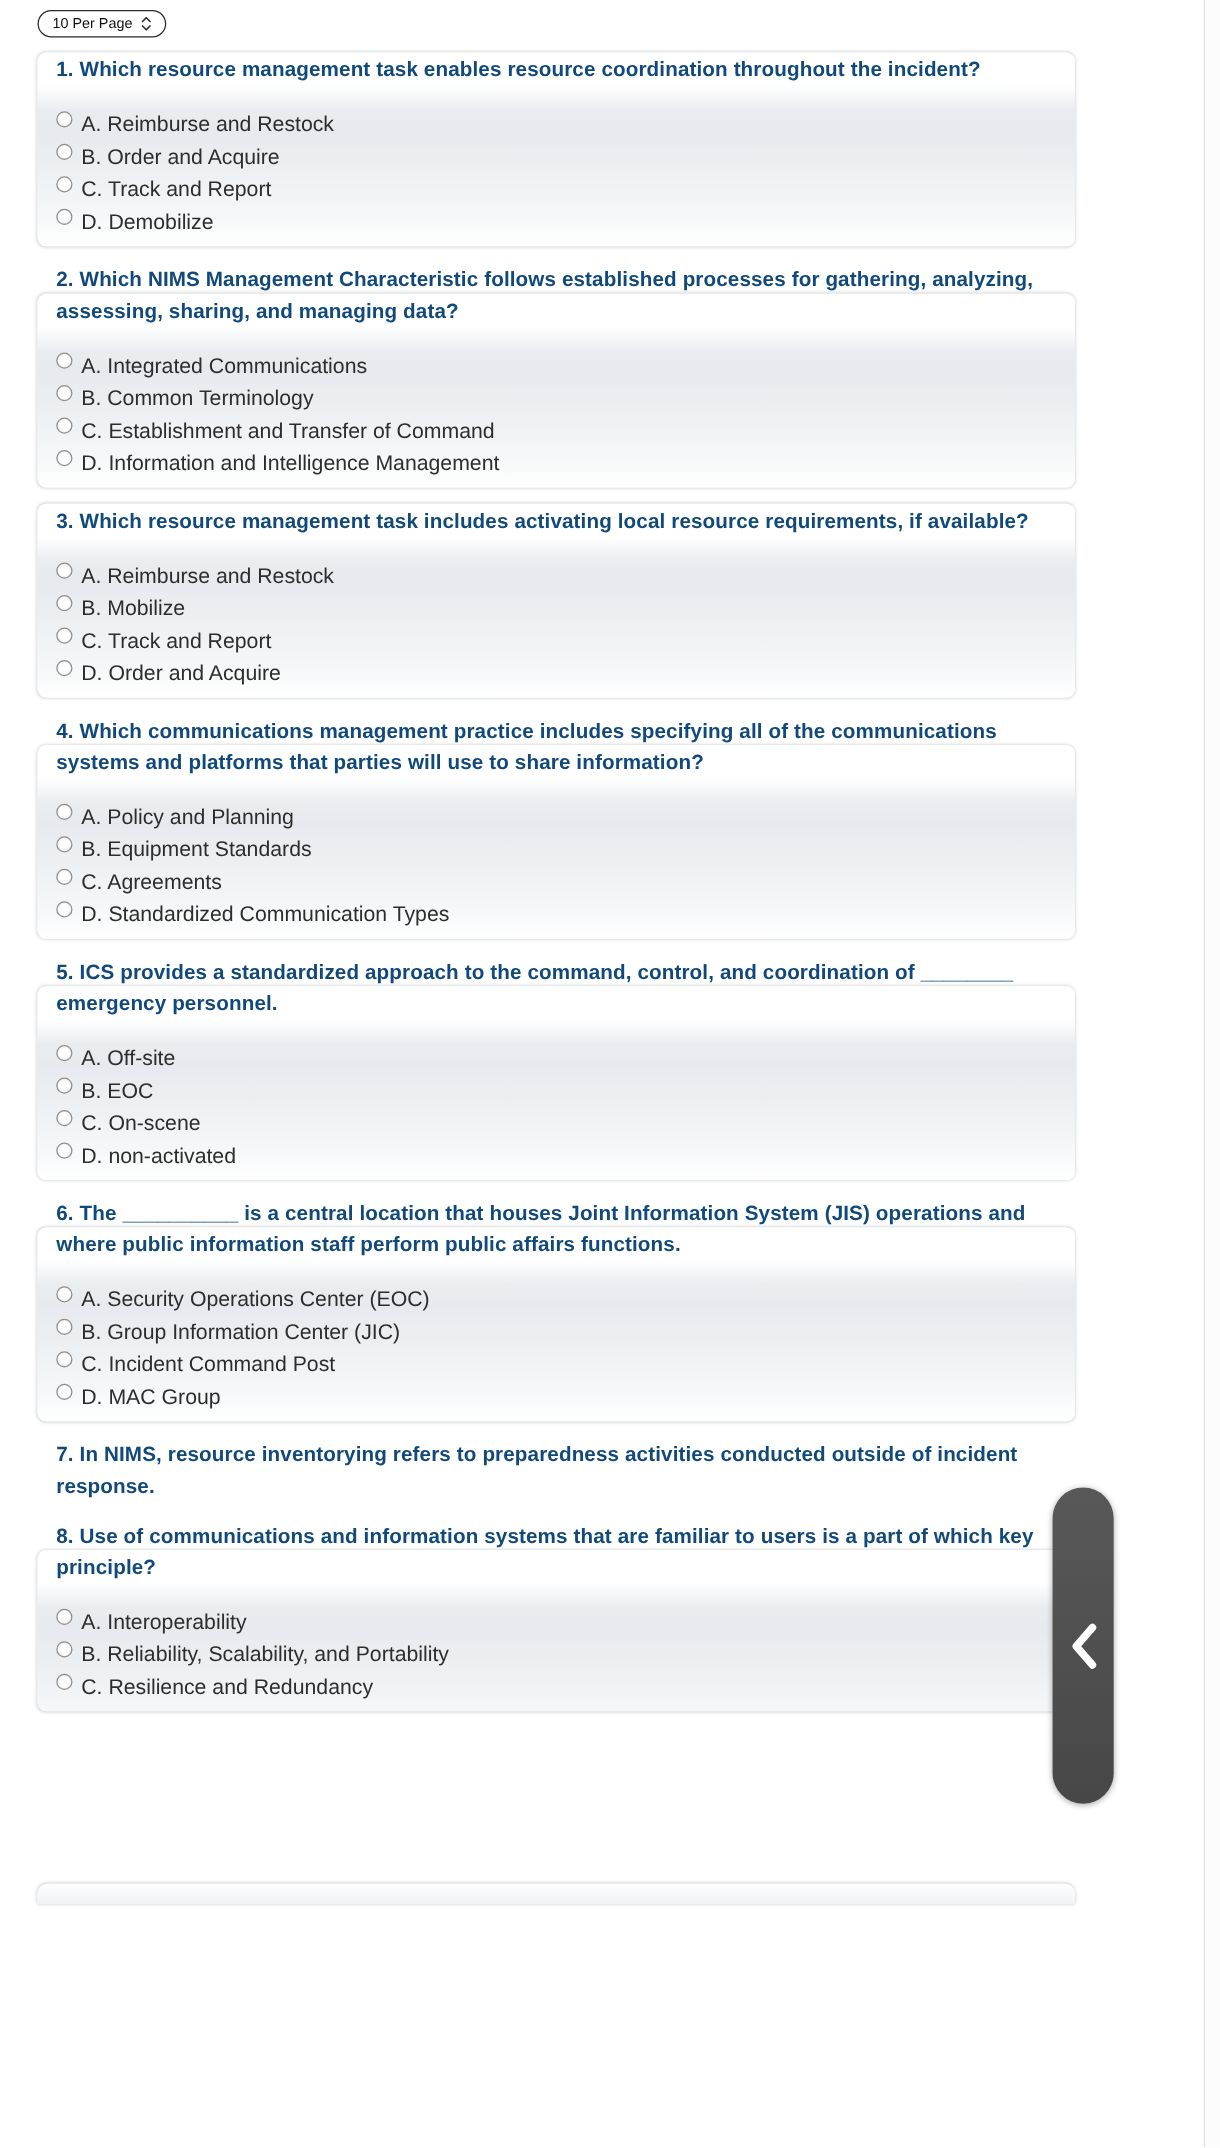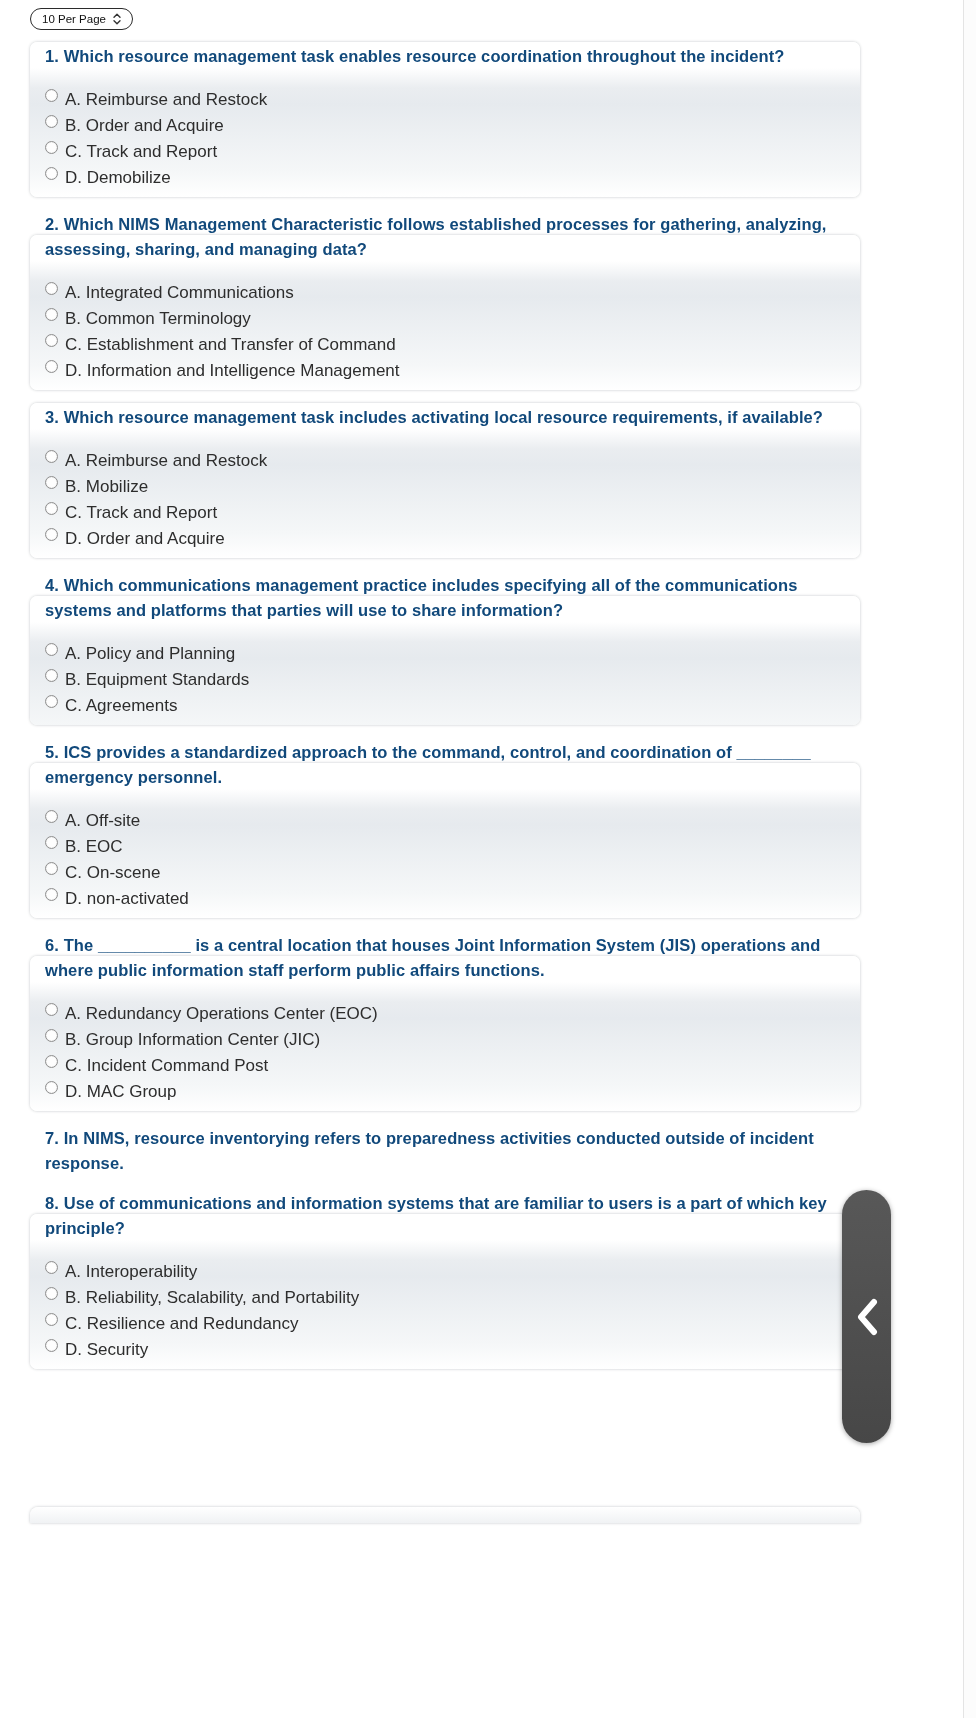--- a/index.html
+++ b/index.html
@@ -212,20 +212,24 @@
         <span class="option-label">A. Policy and Planning</span>
       </div>
       <div class="option">
         <span class="radio"></span>
         <span class="option-label">B. Equipment Standards</span>
       </div>
       <div class="option">
         <span class="radio"></span>
         <span class="option-label">C. Agreements</span>
       </div>
+      <div class="option">
+        <span class="radio"></span>
+        <span class="option-label">D. Standardized Communication Types</span>
+      </div>
     </div>
   </section>
 
   
   <section class="q-block">
     <h2 class="q-title">5. ICS provides a standardized approach to the command, control, and coordination of ________ emergency personnel.</h2>
     <div class="q-card">
       <div class="option">
         <span class="radio"></span>
         <span class="option-label">A. Off-site</span>
@@ -244,21 +248,21 @@
       </div>
     </div>
   </section>
 
   
   <section class="q-block">
     <h2 class="q-title">6. The __________ is a central location that houses Joint Information System (JIS) operations and where public information staff perform public affairs functions.</h2>
     <div class="q-card">
       <div class="option">
         <span class="radio"></span>
-        <span class="option-label">A. Redundancy Operations Center (EOC)</span>
+        <span class="option-label">A. Security Operations Center (EOC)</span>
       </div>
       <div class="option">
         <span class="radio"></span>
         <span class="option-label">B. Group Information Center (JIC)</span>
       </div>
       <div class="option">
         <span class="radio"></span>
         <span class="option-label">C. Incident Command Post</span>
       </div>
       <div class="option">
@@ -281,24 +285,20 @@
         <span class="radio"></span>
         <span class="option-label">A. Interoperability</span>
       </div>
       <div class="option">
         <span class="radio"></span>
         <span class="option-label">B. Reliability, Scalability, and Portability</span>
       </div>
       <div class="option">
         <span class="radio"></span>
         <span class="option-label">C. Resilience and Redundancy</span>
-      </div>
-      <div class="option">
-        <span class="radio"></span>
-        <span class="option-label">D. Security</span>
       </div>
     </div>
   </section>
 
   <div class="next-card-peek"></div>
 
   <button class="panel-handle">
     <svg width="22" height="40" viewBox="0 0 22 40">
       <polyline points="18,5 5,20 18,35" fill="none" stroke="#ffffff" stroke-width="6" stroke-linecap="round" stroke-linejoin="round"></polyline>
     </svg>

